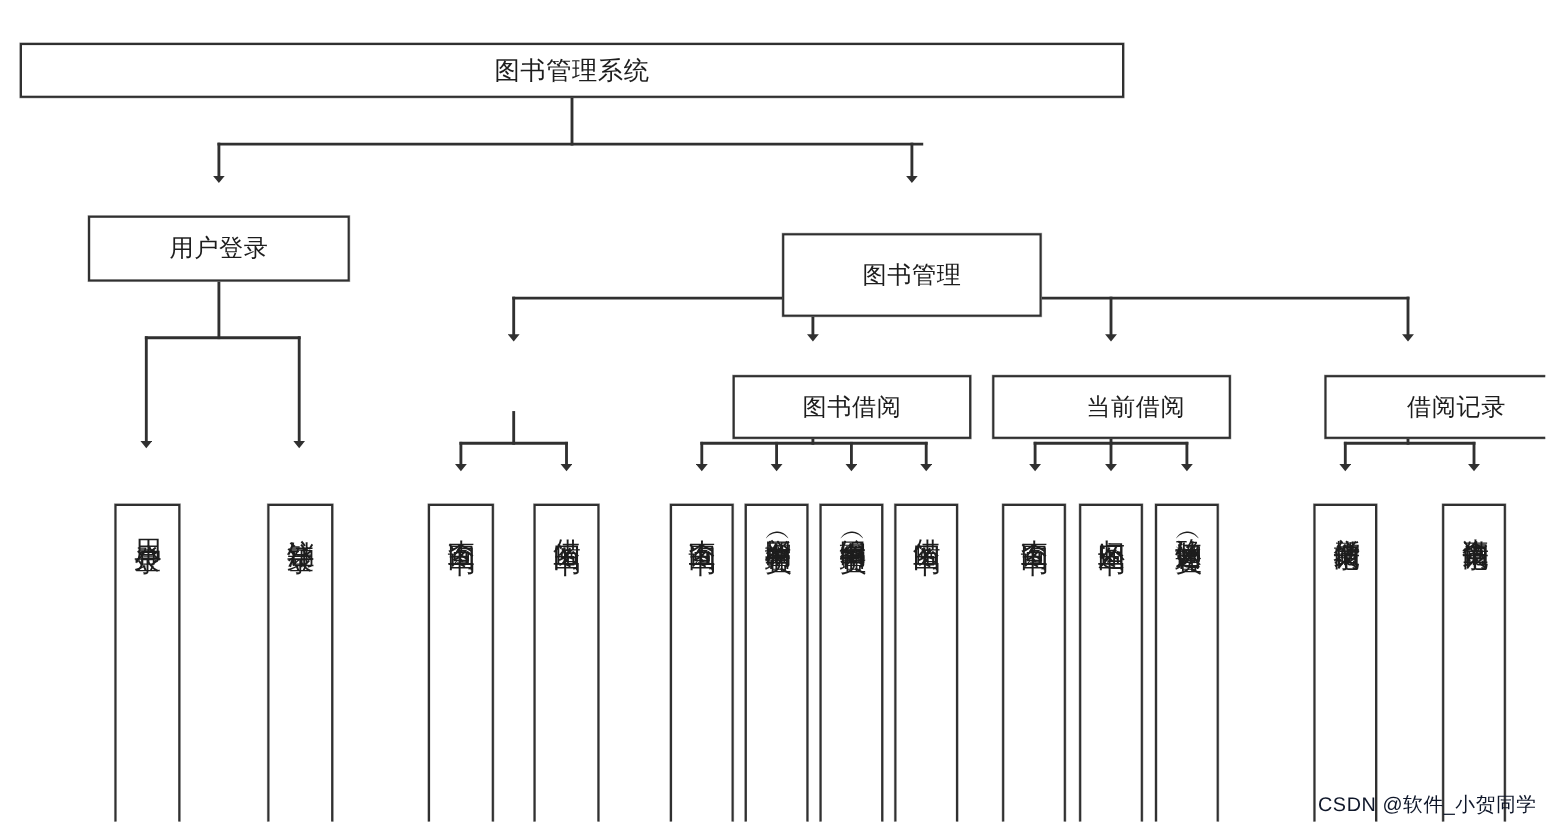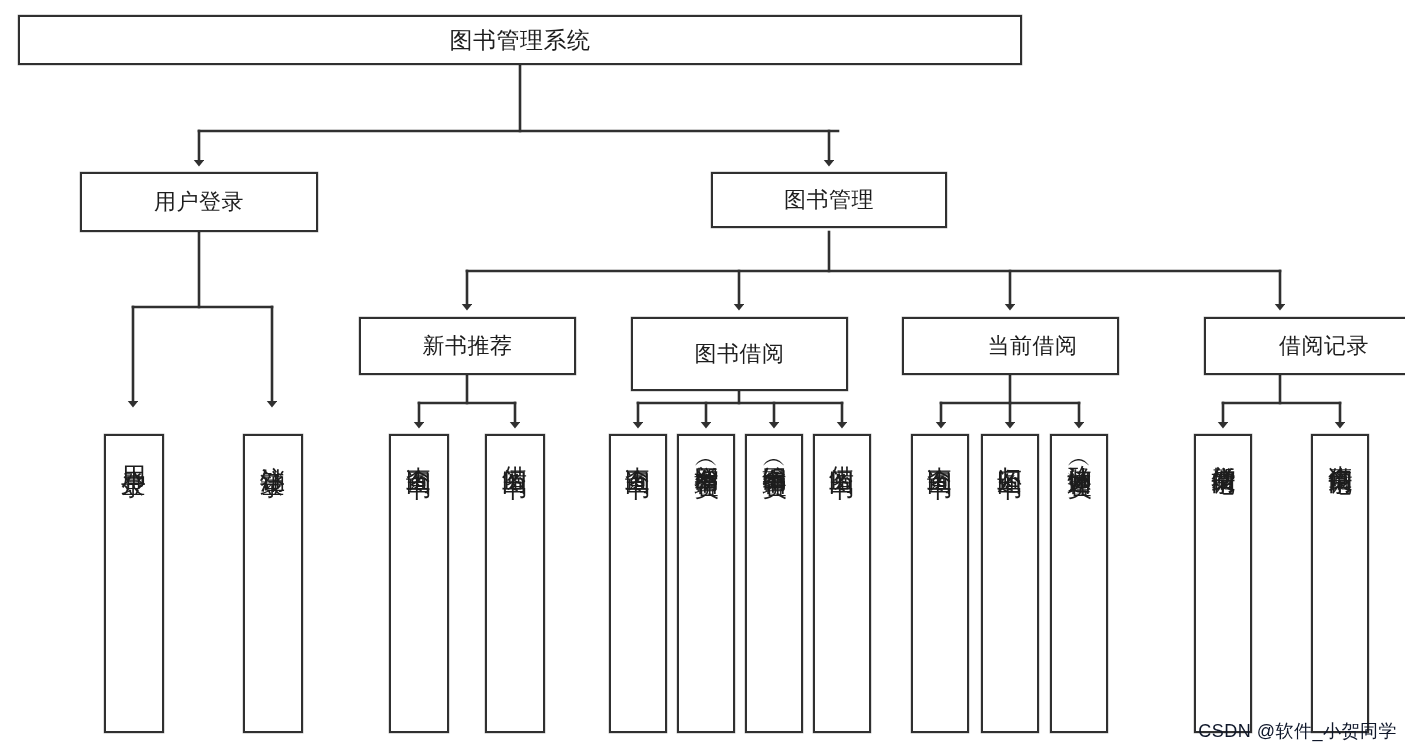--- a/index.html
+++ b/index.html
@@ -29,20 +29,21 @@
   .node {
     position: absolute;
     box-sizing: border-box;
     border: 2.2px solid #303030;
     background: #ffffff;
     display: flex;
     align-items: center;
     justify-content: center;
     color: #1d1d1d;
     box-shadow: 0 0 0 0.4px rgba(0,0,0,0.35);
+    margin-top: 24px;
   }
   .node .label {
     display: block;
     text-align: center;
     letter-spacing: 0.5px;
     white-space: nowrap;
   }
   
   .node.h .label {
     font-size: 22px;
@@ -135,28 +136,25 @@
     </g>
   </svg>
 
   <div class="node h root" style="left:18px; top:15px; width:1004px; height:50px;">
     <span class="label">图书管理系统</span>
   </div>
 
   <div class="node h" style="left:80px; top:172px; width:238px; height:60px;">
     <span class="label">用户登录</span>
   </div>
-  <div class="node h" style="left:711px; top:172px; width:236px; height:56px;">
+  <div class="node h" style="left:711px; top:188px; width:236px; height:76px;">
     <span class="label">图书管理</span>
   </div>
 
-  <div class="node h" style="left:359px; top:317px; width:217px; height:58px;">
-    <span class="label">新书推荐</span>
-  </div>
-  <div class="node h" style="left:631px; top:317px; width:217px; height:74px;">
+  <div class="node h" style="left:666px; top:317px; width:217px; height:58px;">
     <span class="label">图书借阅</span>
   </div>
   <div class="node h" style="left:902px; top:317px; width:217px; height:58px;padding-left:44px;">
     <span class="label">当前借阅</span>
   </div>
   <div class="node h" style="left:1204px; top:317px; width:240px; height:58px;">
     <span class="label">借阅记录</span>
   </div>
 
   <div class="node v" style="left:104px; top:434px; width:60px; height:299px;">

